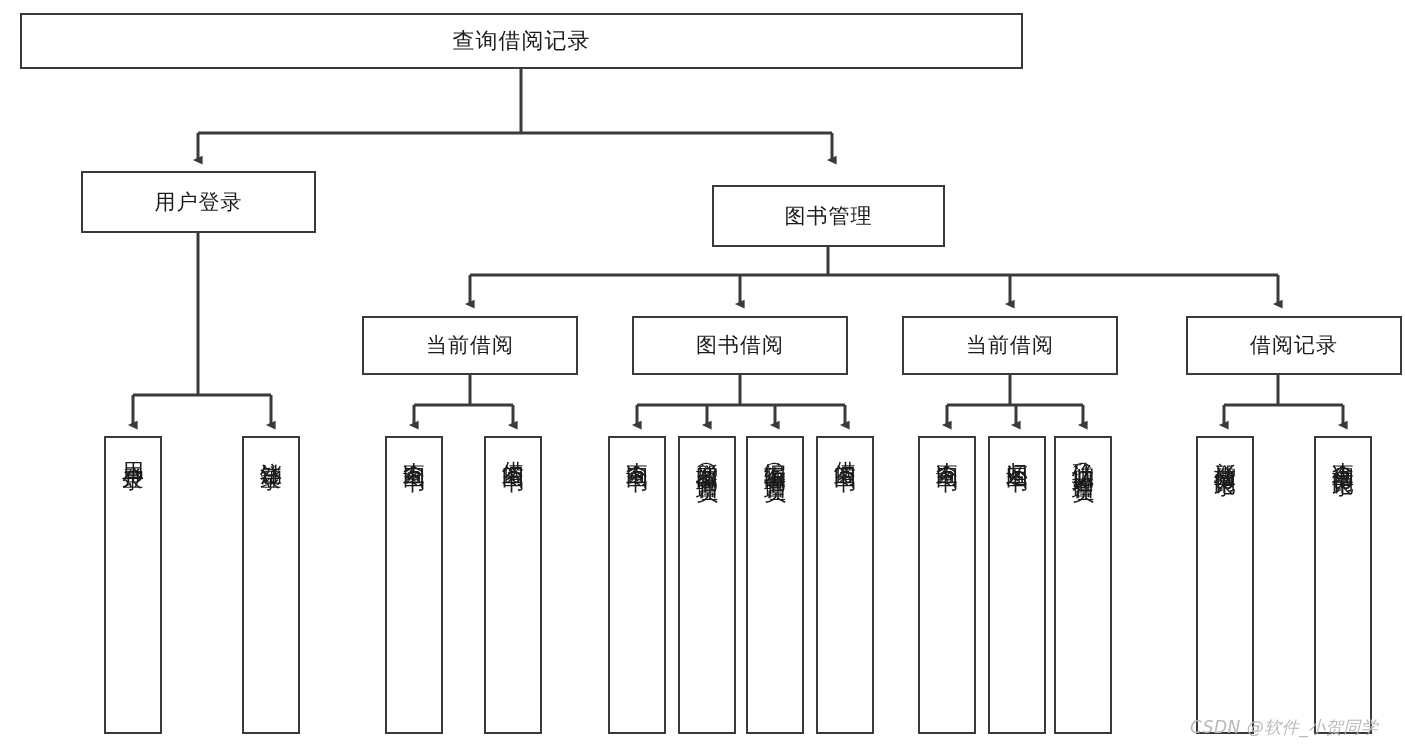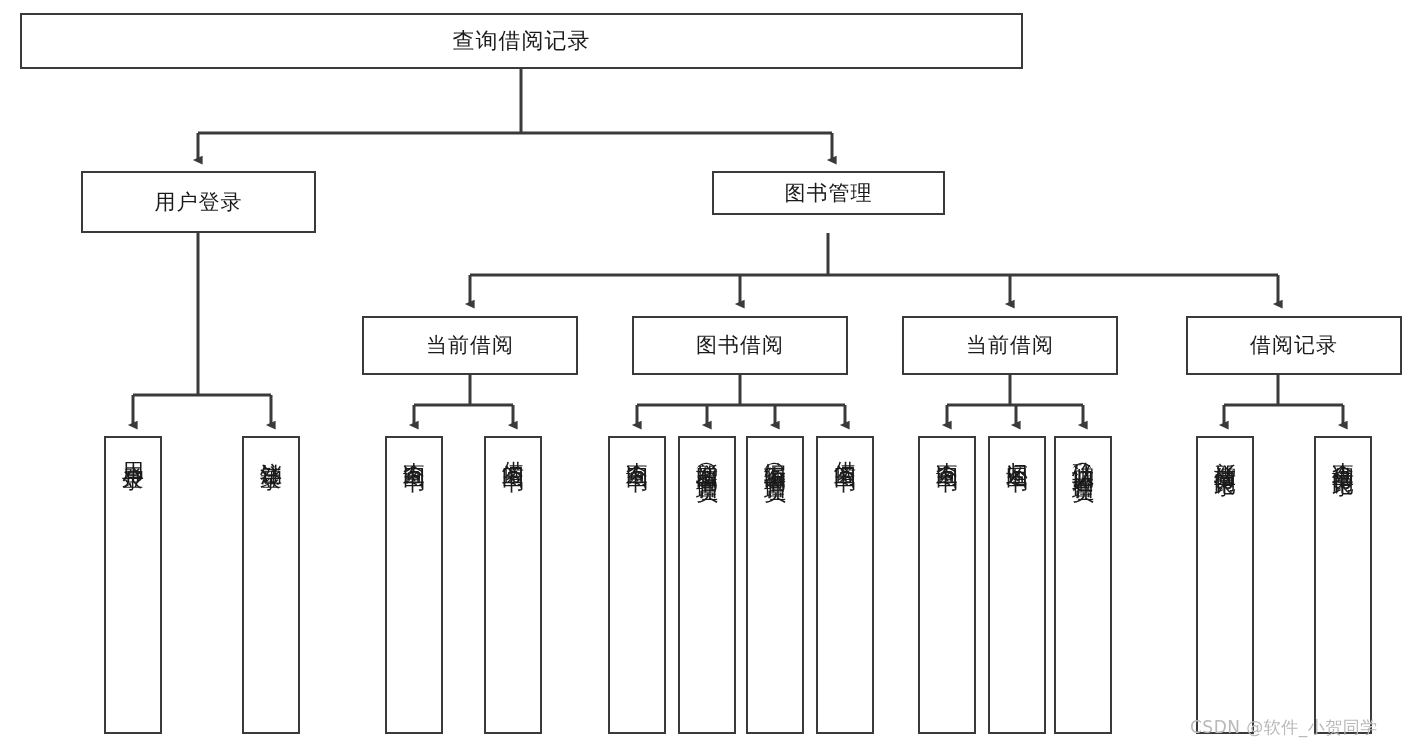--- a/index.html
+++ b/index.html
@@ -127,21 +127,21 @@
     </g>
   </svg>
 
   <div class="node h root" style="left:20px; top:13px; width:1003px; height:56px;">
     <span class="label">查询借阅记录</span>
   </div>
 
   <div class="node h" style="left:81px; top:171px; width:235px; height:62px;">
     <span class="label">用户登录</span>
   </div>
-  <div class="node h" style="left:712px; top:171px; width:233px; height:44px;">
+  <div class="node h" style="left:712px; top:185px; width:233px; height:62px;">
     <span class="label">图书管理</span>
   </div>
 
   <div class="node h" style="left:362px; top:316px; width:216px; height:59px;">
     <span class="label">当前借阅</span>
   </div>
   <div class="node h" style="left:902px; top:316px; width:216px; height:59px;">
     <span class="label">当前借阅</span>
   </div>
   <div class="node h" style="left:632px; top:316px; width:216px; height:59px;">
@@ -188,14 +188,14 @@
     <span class="label">确认归还（管理员）</span>
   </div>
 
   <div class="node v" style="left:1196px; top:436px; width:58px; height:298px;">
     <span class="label">新增借阅记录</span>
   </div>
   <div class="node v" style="left:1314px; top:436px; width:58px; height:298px;">
     <span class="label">查询借阅记录</span>
   </div>
 
-  <div class="watermark" style="left:1190px; top:716px;">CSDN @软件_小贺同学</div>
+  <div class="watermark" style="left:1190px; top:716px;font-style:italic;">CSDN @软件_小贺同学</div>
 </div>
 
 </body></html>

